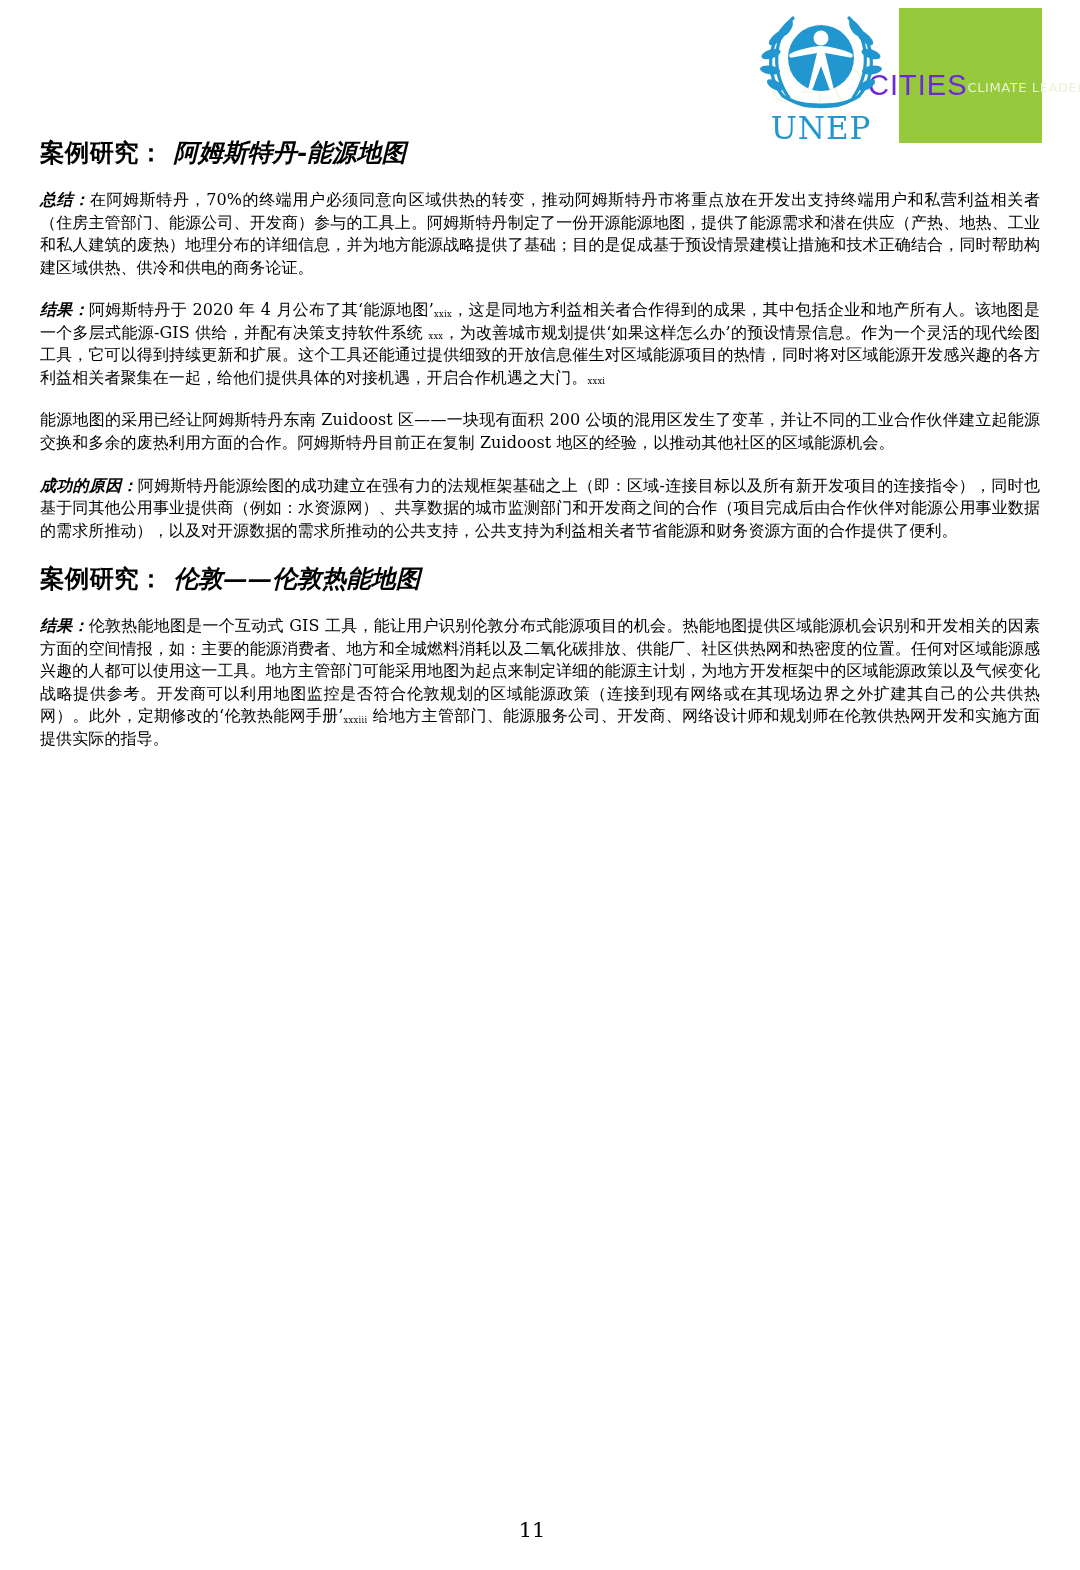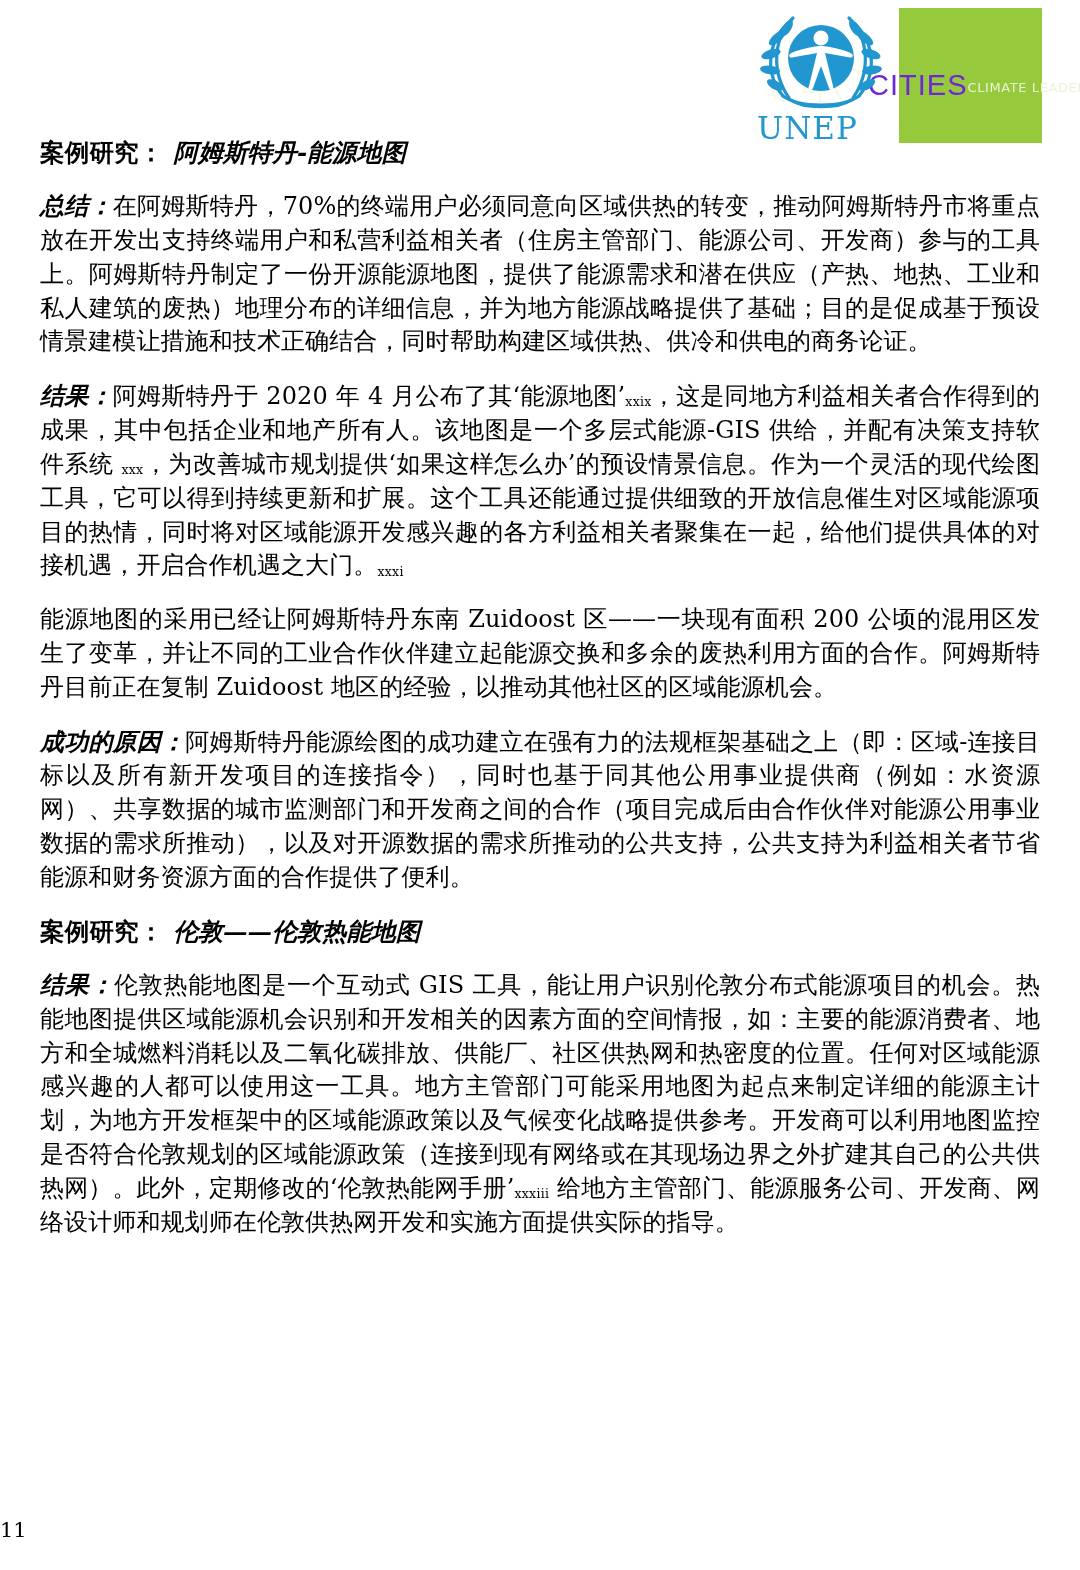--- a/index.html
+++ b/index.html
@@ -38,21 +38,21 @@
     width: 128px;
     height: 136px;
     position: relative;
   }
   .unep-logo svg { display: block; }
   .unep-word {
     position: absolute;
     left: 0;
     right: 0;
     bottom: 0;
-    text-align: left;
+    text-align: center;
     font-family: "DejaVu Serif", "Liberation Serif", serif;
     font-size: 31px;
     letter-spacing: 1px;
     color: #2196cf;
     line-height: 1;
   }
   .c40-box {
     width: 143px;
     height: 135px;
     background: #97c93d;
@@ -105,21 +105,21 @@
     letter-spacing: 0.2px;
   }
   h2.case-heading .label { font-style: normal; }
   h2.case-heading .title {
     font-style: italic;
     margin-left: 10px;
   }
   h2.case-heading.second { }
 
   p.para {
-    font-size: 24px;
+    font-size: 16px;
     line-height: 1.41;
     margin: 4px 0 20px 0;
     text-align: justify;
     text-justify: inter-ideograph;
     letter-spacing: 0.1px;
   }
   p.para .lead {
     font-style: italic;
     font-weight: bold;
   }
@@ -129,21 +129,21 @@
     position: relative;
     top: 0.18em;
     letter-spacing: 0.3px;
   }
 
   .pagenum {
     position: absolute;
     left: 0;
     right: 16px;
     top: 1518px;
-    text-align: left;
+    text-align: center;
     font-size: 21px;
     font-family: "DejaVu Serif", "Liberation Serif", serif;
   }
 </style>
 </head>
 <body>
 
 <div class="page">
 
   <div class="logo-bar">

